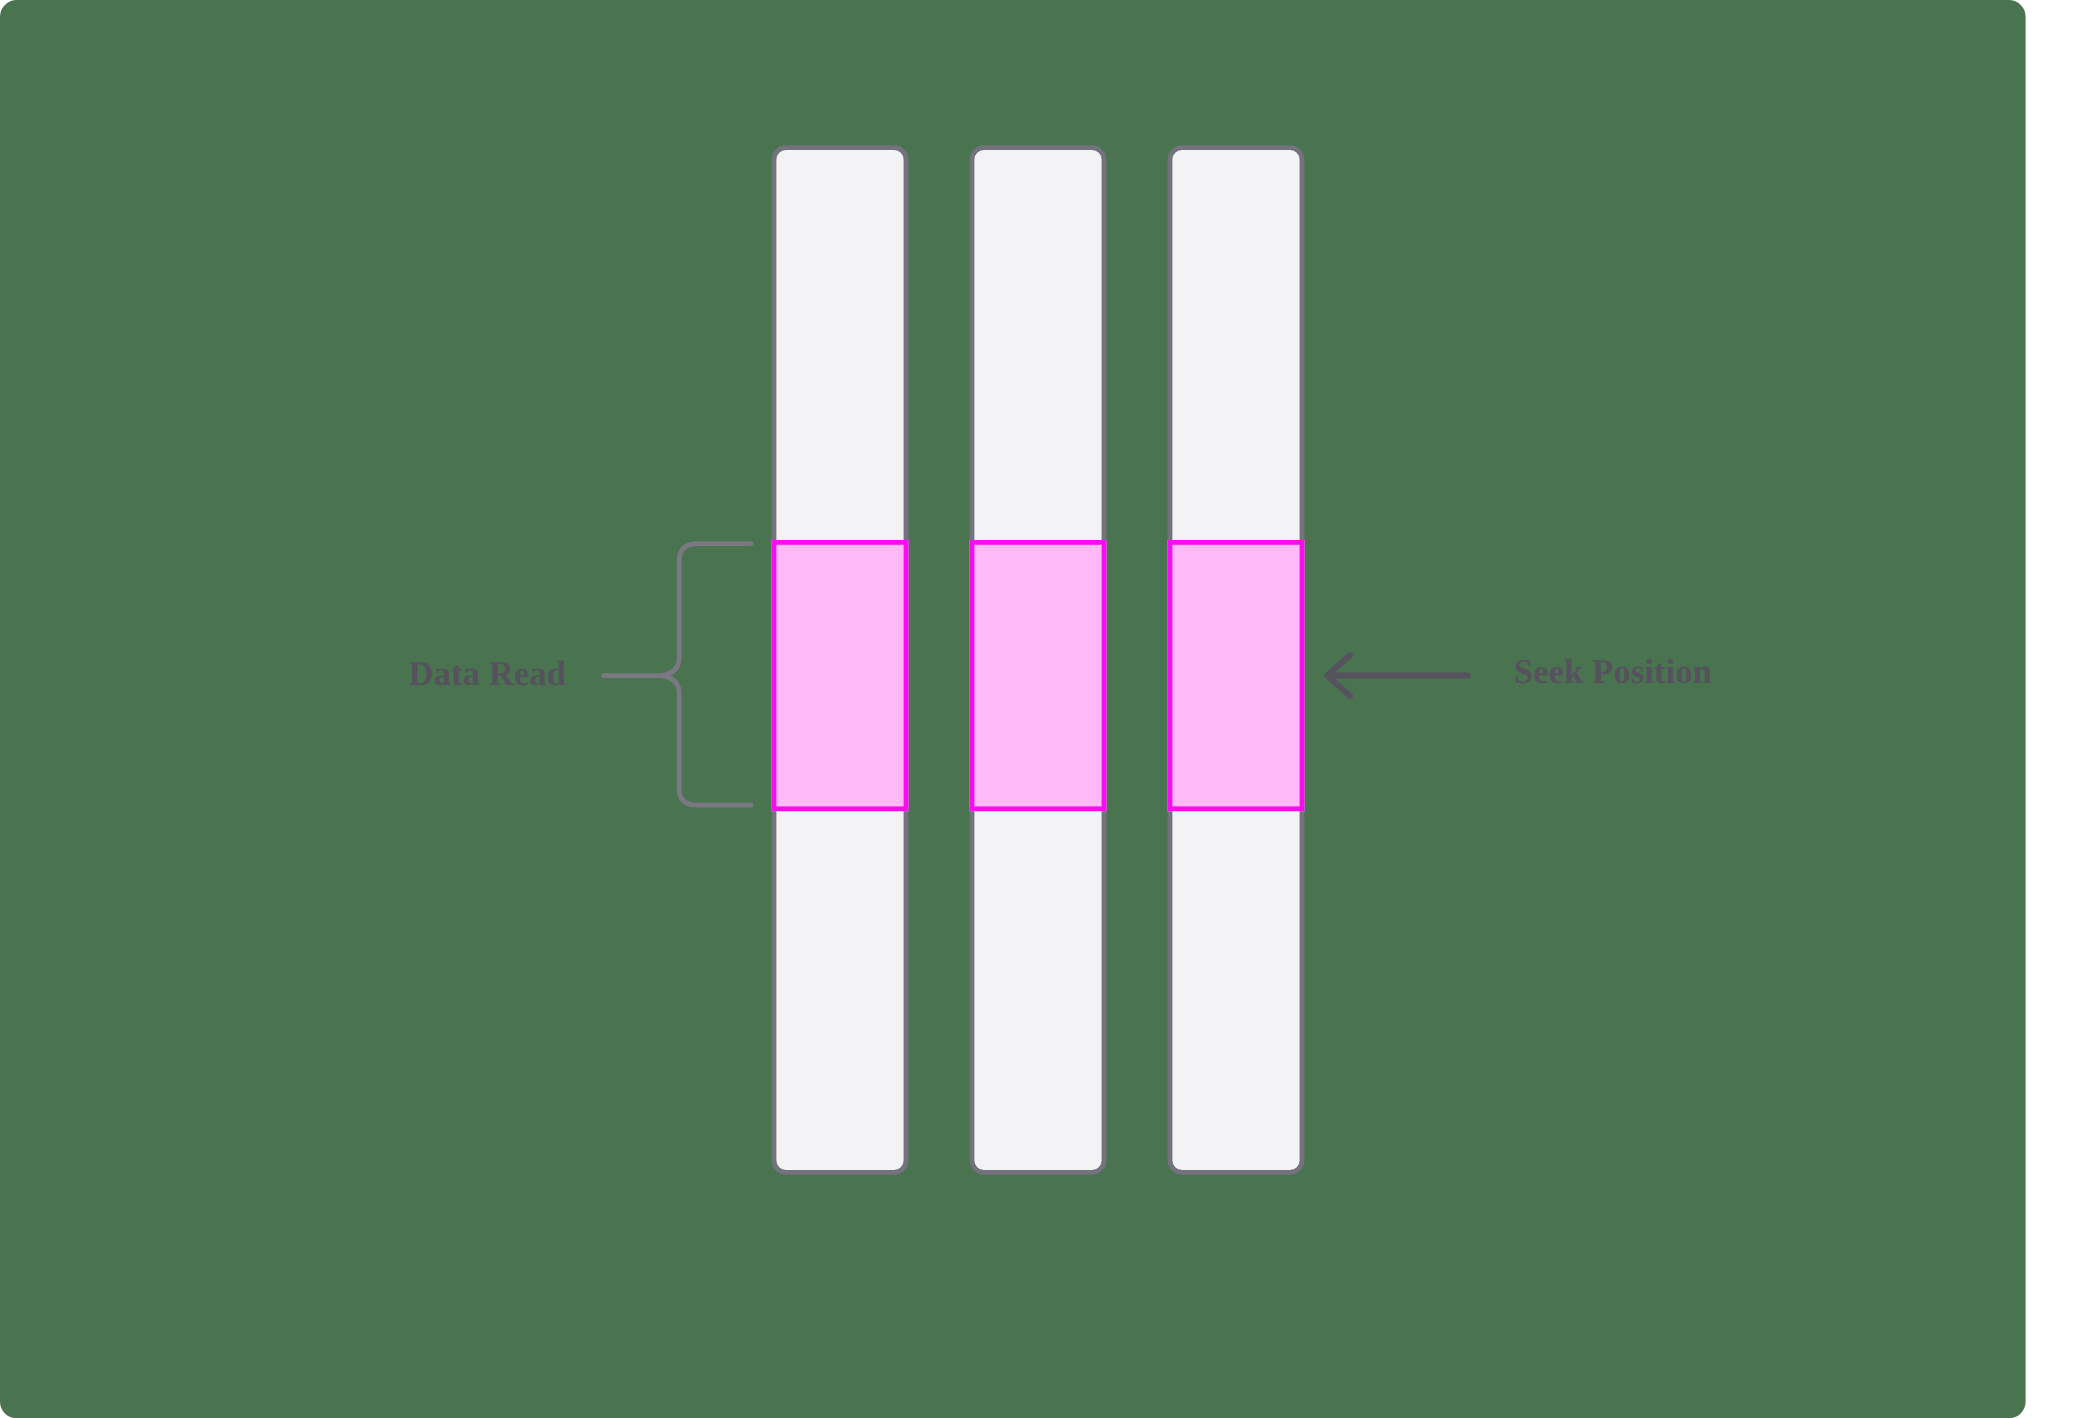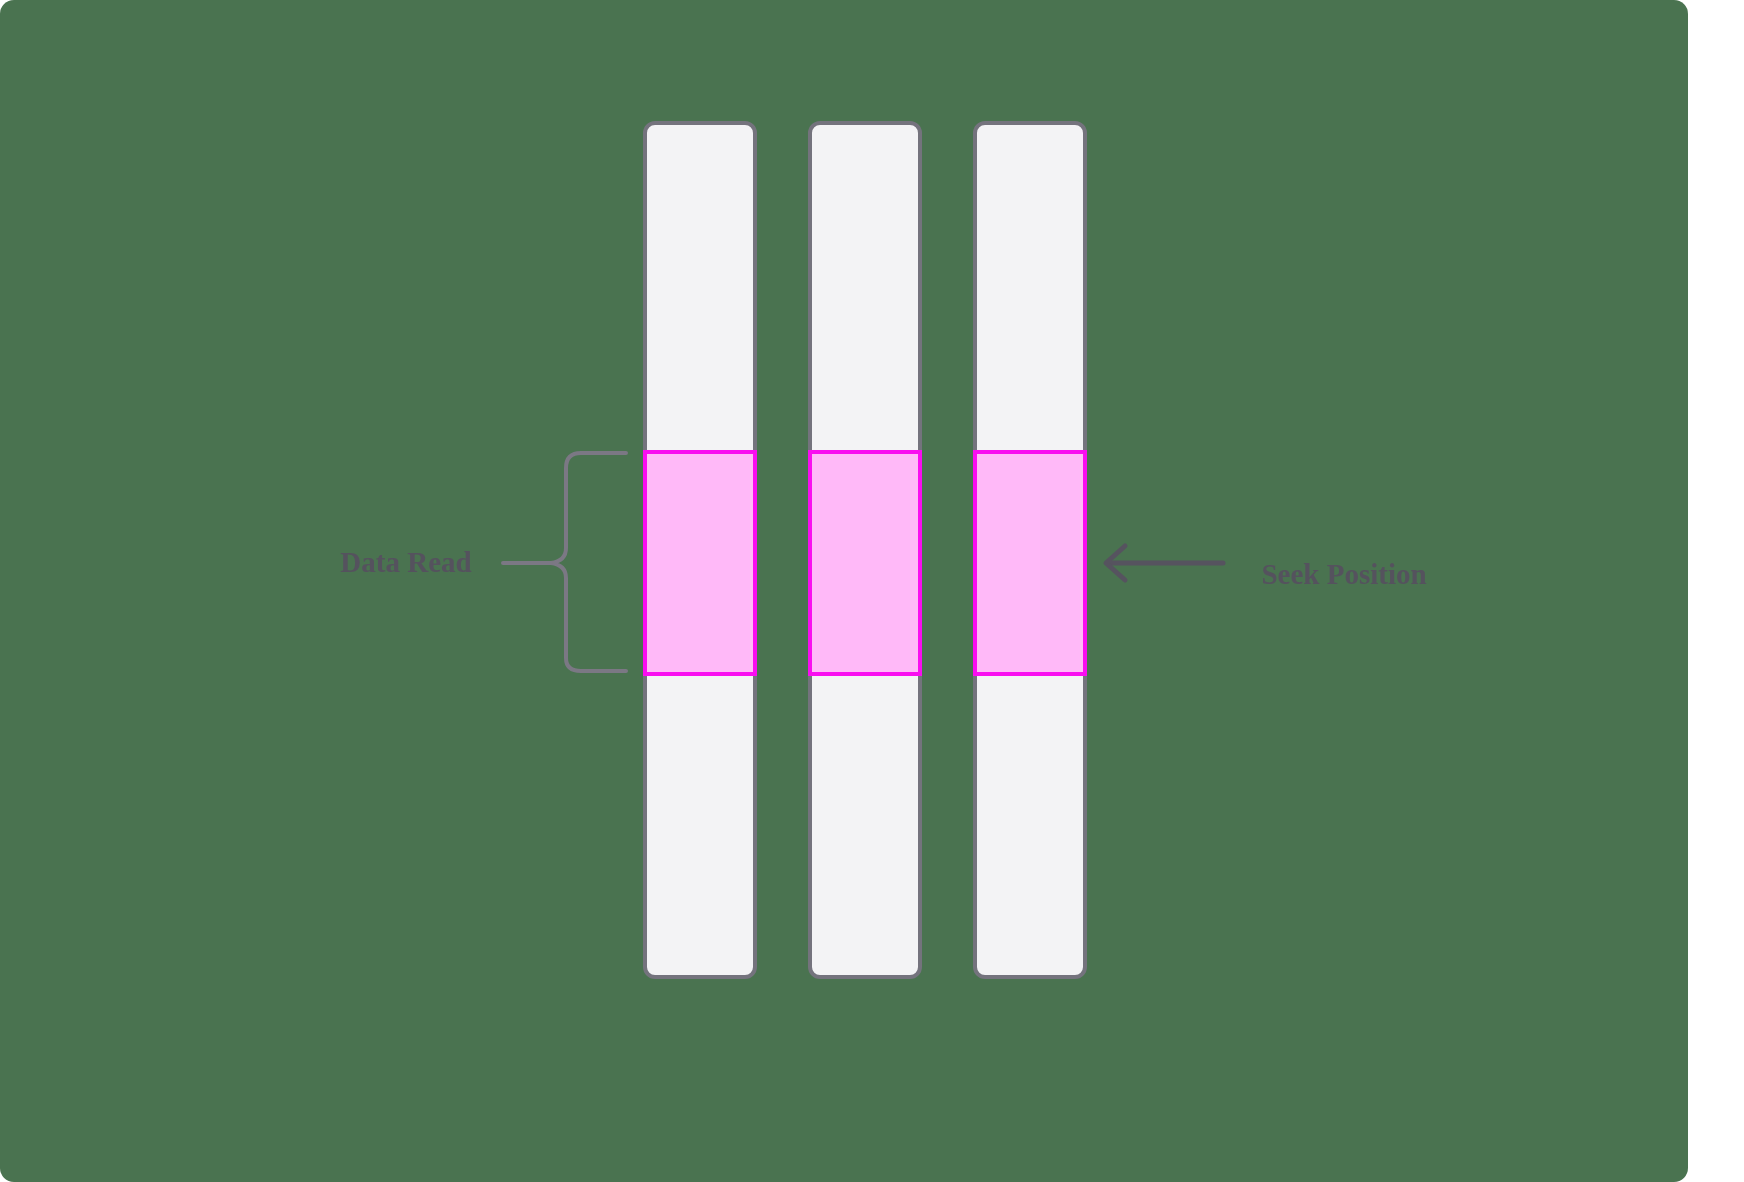--- a/index.html
+++ b/index.html
@@ -65,21 +65,21 @@
   }
   .label {
     position: absolute;
     transform: translate(-50%, -50%);
     color: var(--label-text, #55525E);
     font-size: 29px;
     font-weight: bold;
     white-space: nowrap;
   }
   .label-data-read { left: 406px; top: 562px; }
-  .label-seek-position { left: 1344px; top: 574px; }
+  .label-seek-position { left: 1344px; top: 561px; }
   .caption {
     position: absolute;
     left: 864px;
     top: 1058px;
     transform: translate(-50%, -50%);
     color: var(--caption-text, #23242D);
     font-size: 33px;
     font-weight: bold;
     white-space: nowrap;
   }

